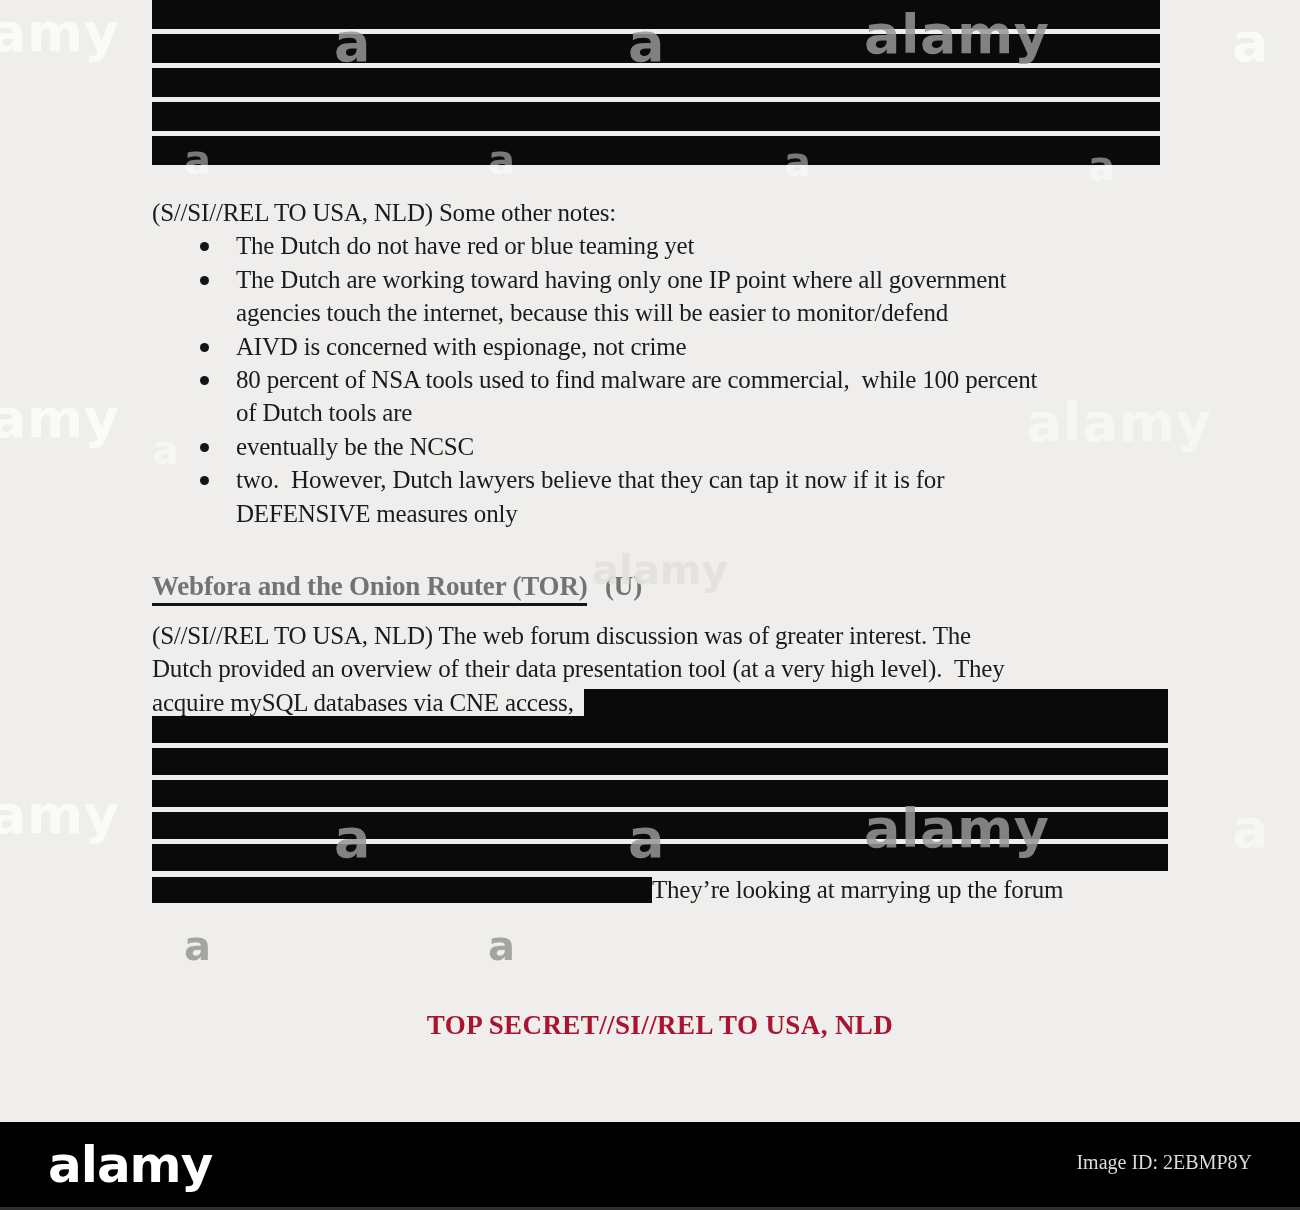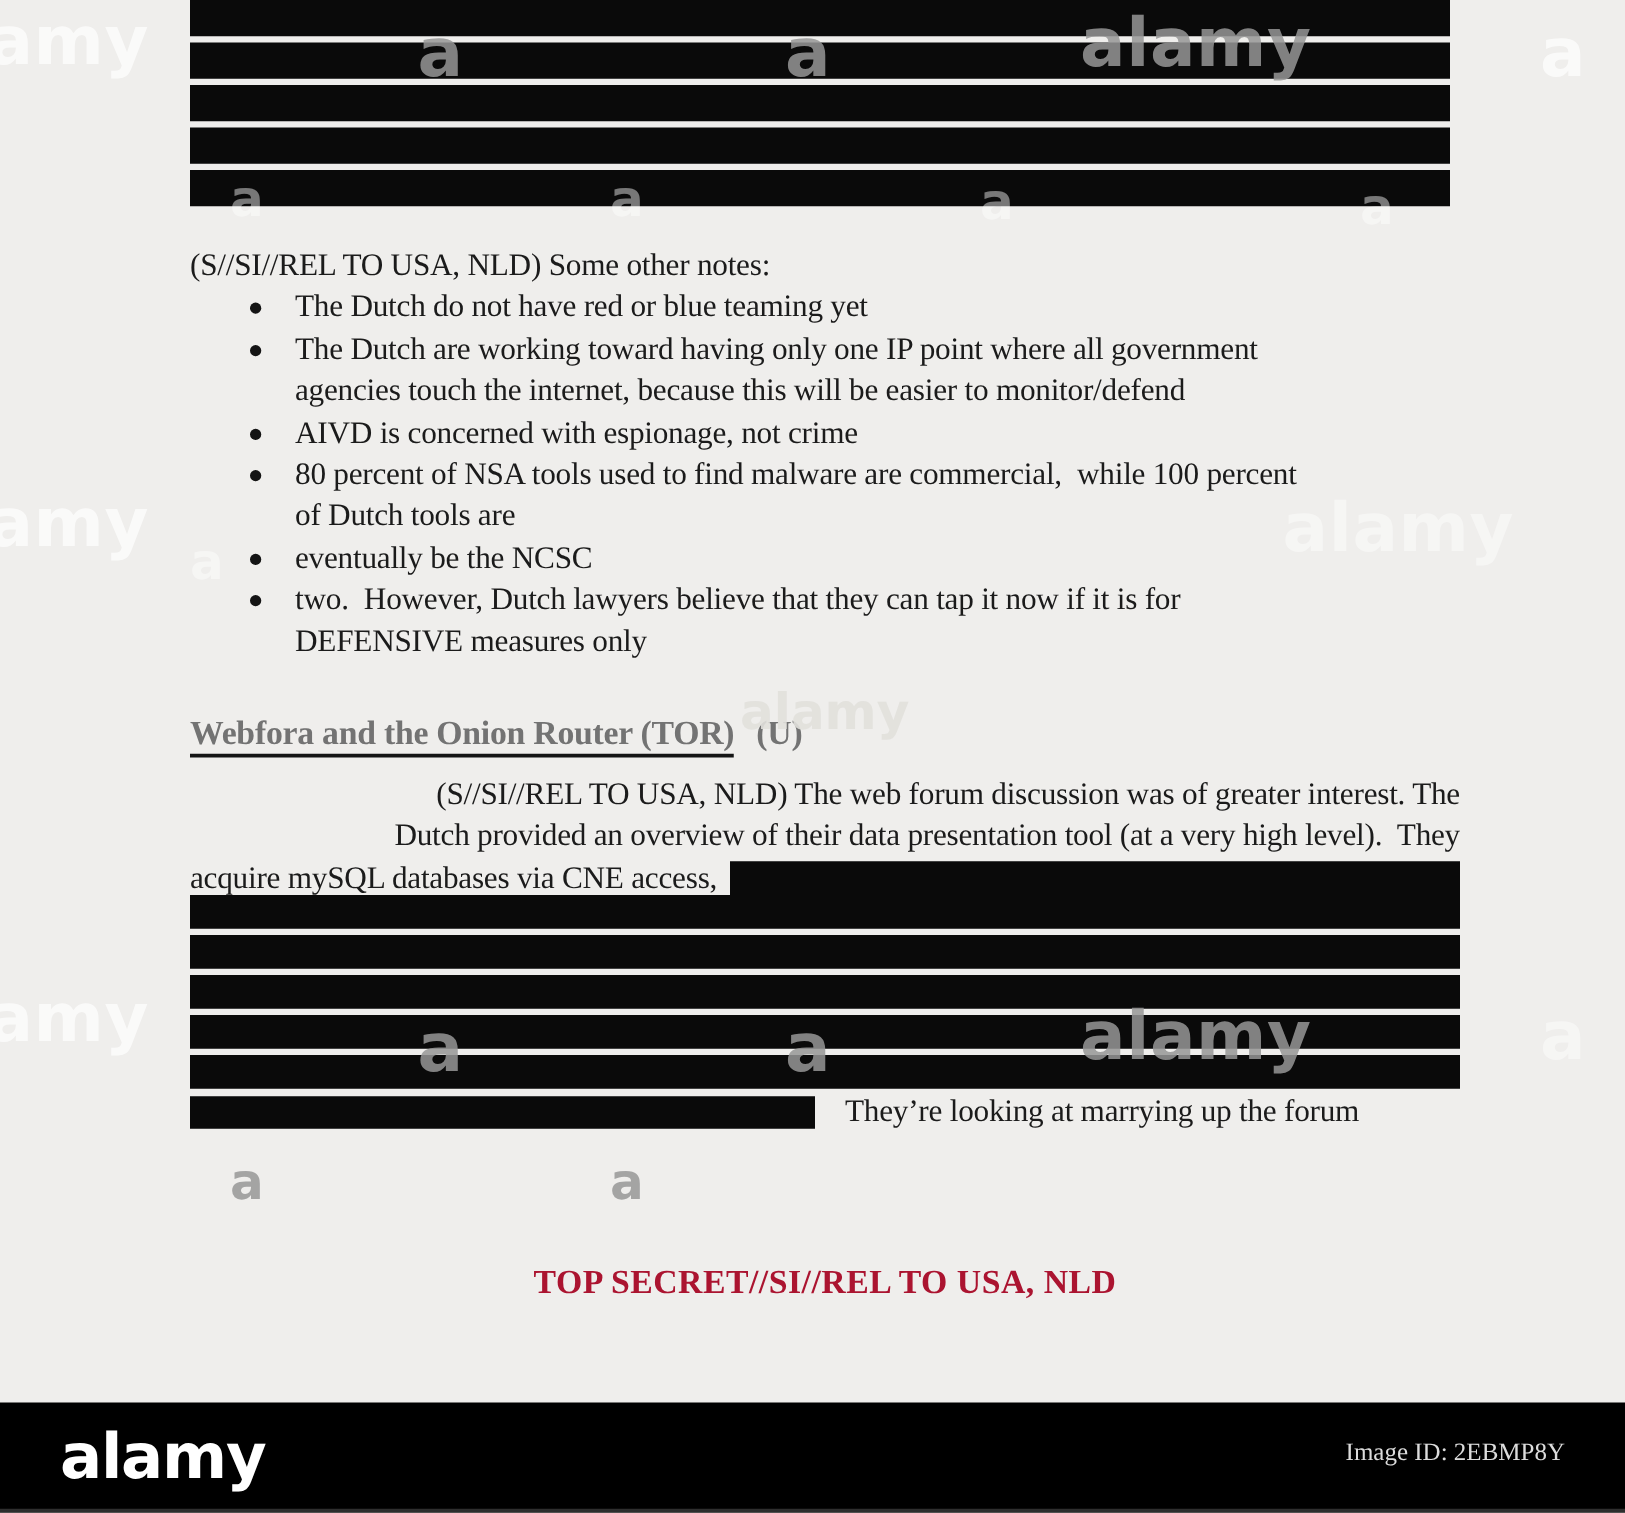--- a/index.html
+++ b/index.html
@@ -29,31 +29,31 @@
   ul.bullets li{position:relative;padding-left:84px;}
   ul.bullets li::before{
     content:"";position:absolute;left:48px;top:13px;
     width:9px;height:9px;border-radius:50%;background:#141414;
   }
 
   .heading{margin:39px 0 0 0;font-size:27px;line-height:34px;font-weight:bold;color:#737373;}
   .heading .u{border-bottom:3px solid #151515;padding-bottom:2px;}
   .heading .sfx{margin-left:11px;}
 
-  .para{margin-top:16px;text-align:right;}
+  .para{margin-top:16px;}
   .line3row{display:flex;align-items:center;}
   .inline-redaction{flex:1;height:27px;background:#0a0a0a;margin-left:10px;}
 
   .bars-mid{margin-top:-3px;}
   .bars-mid .rbar2{height:27px;margin-bottom:5px;background:#0a0a0a;width:1016px;}
   .bars-mid .rbar2:last-child{margin-bottom:0;}
 
   .lastrow{margin-top:5px;display:flex;align-items:center;height:27px;}
   .partial-bar{width:500px;height:26px;background:#0a0a0a;}
-  .lastrow .line{margin-left:24px;}
+  .lastrow .line{margin-left:0;}
 
   .footer-class{
     margin-top:106px;text-align:center;
     color:#ab1430;font-weight:600;font-size:27px;letter-spacing:0.4px;
   }
 
   
   .wm{
     position:absolute;font-family:"DejaVu Sans",sans-serif;font-weight:bold;
     pointer-events:none;line-height:1;z-index:5;

